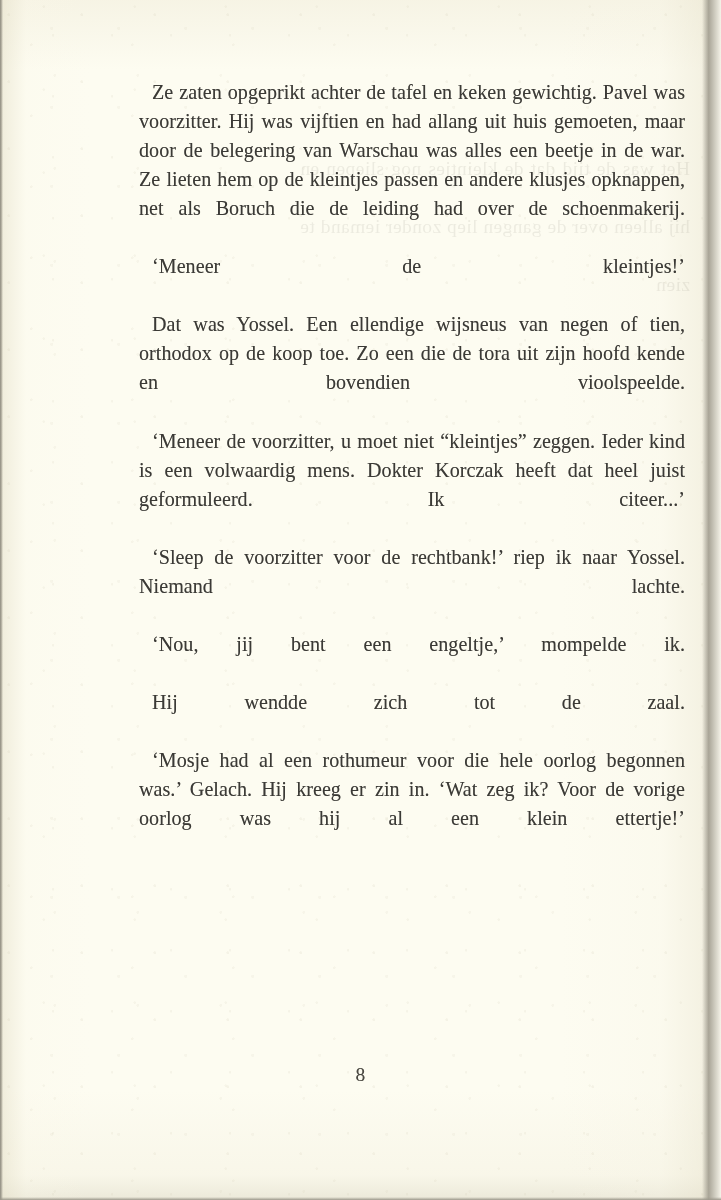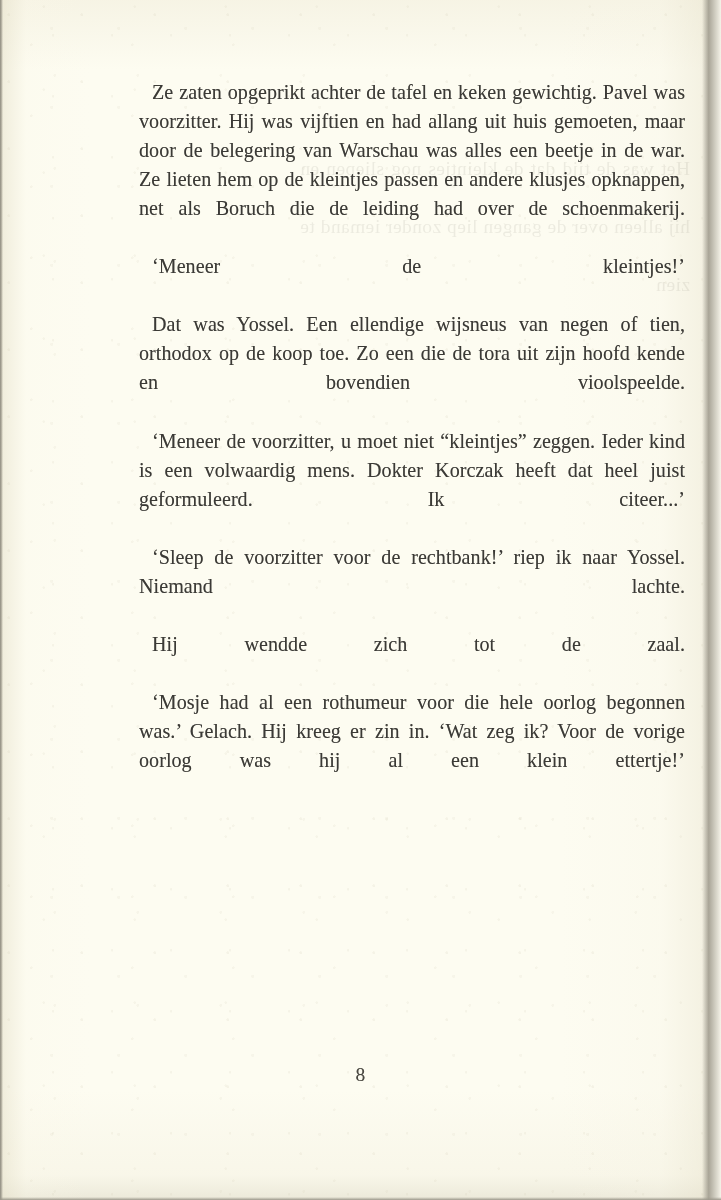--- a/index.html
+++ b/index.html
@@ -156,20 +156,21 @@
   <div id="paper-tone"></div>
 
   <div id="bleed-through">Het was de tijd dat de kleintjes nog sliepen en hij alleen over de gangen liep zonder iemand te zien</div>
 
   <div id="textblock">
     <p class="para j">Ze zaten opgeprikt achter de tafel en keken gewichtig. Pavel was voorzitter. Hij was vijftien en had allang uit huis gemoeten, maar door de belegering van Warschau was alles een beetje in de war. Ze lieten hem op de kleintjes passen en andere klusjes opknappen, net als Boruch die de leiding had over de schoenmakerij.</p>
     <p class="para">‘Meneer de kleintjes!’</p>
     <p class="para">Dat was Yossel. Een ellendige wijsneus van negen of tien, orthodox op de koop toe. Zo een die de tora uit zijn hoofd kende en bovendien vioolspeelde.</p>
     <p class="para">‘Meneer de voorzitter, u moet niet “kleintjes” zeggen. Ieder kind is een volwaardig mens. Dokter Korczak heeft dat heel juist geformuleerd. Ik citeer...’</p>
     <p class="para">‘Sleep de voorzitter voor de rechtbank!’ riep ik naar Yossel. Niemand lachte.</p>
+    <p class="para">‘Nou, jij bent een engeltje,’ mompelde ik.</p>
     <p class="para">Hij wendde zich tot de zaal.</p>
     <p class="para">‘Mosje had al een rothumeur voor die hele oorlog begonnen was.’ Gelach. Hij kreeg er zin in. ‘Wat zeg ik? Voor de vorige oorlog was hij al een klein ettertje!’</p>
 
   </div>
 
   <div id="folio">8</div>
 
   <div id="grain"></div>
 
   <div id="edge-left"></div>

